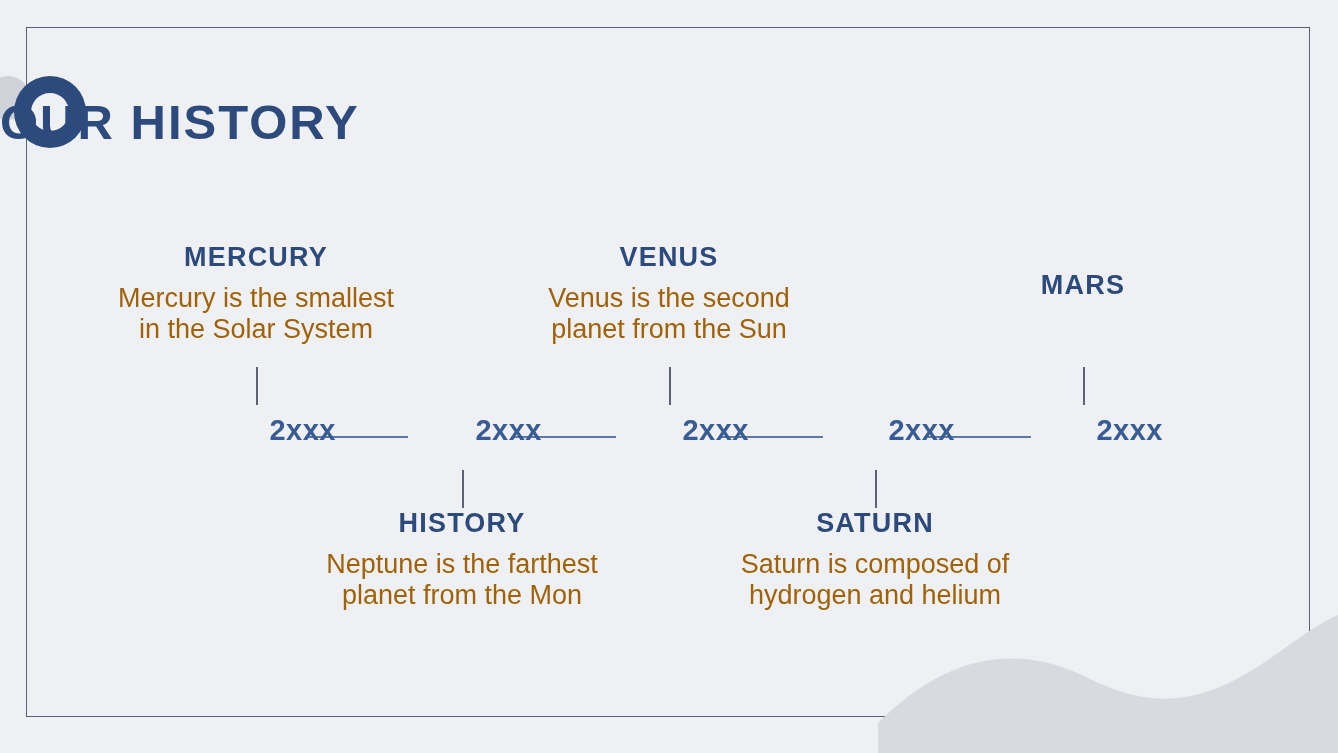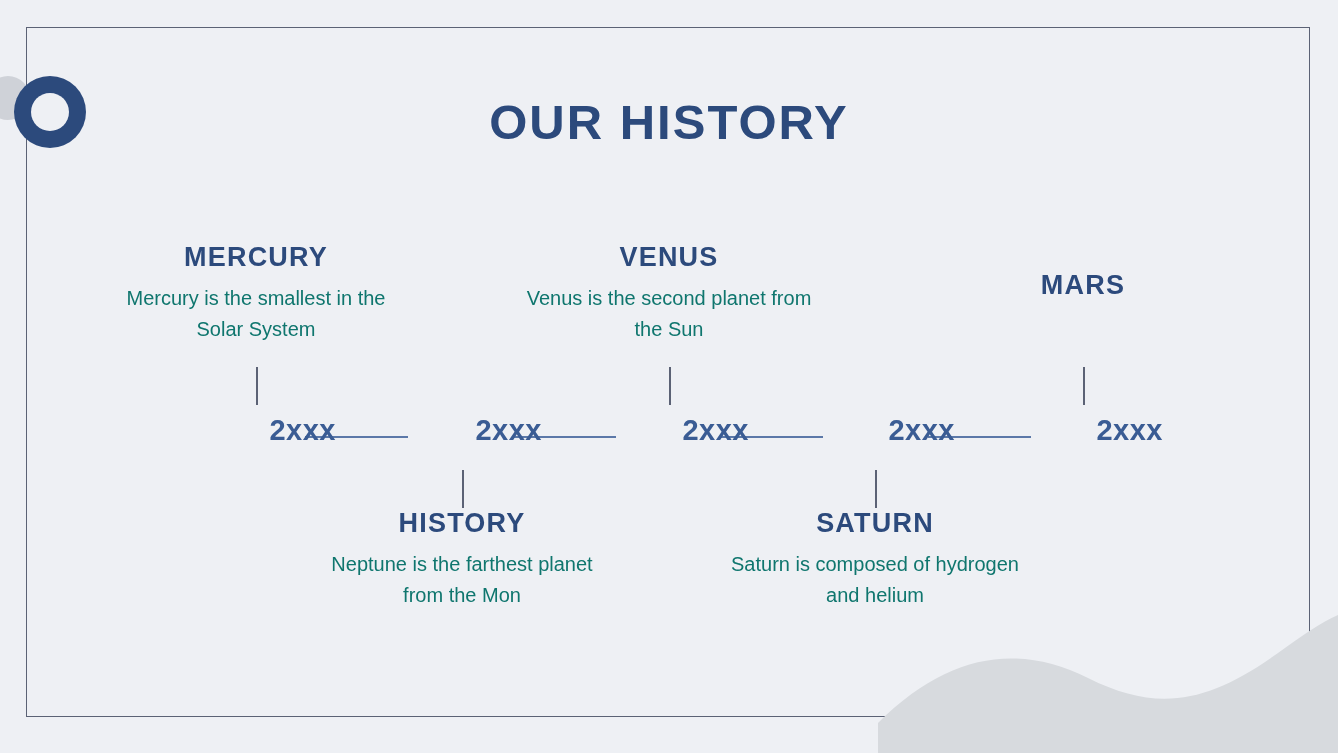--- a/index.html
+++ b/index.html
@@ -75,21 +75,20 @@
     width: 470px;
     height: 180px;
     pointer-events: none;
   }
 
   .title {
     position: absolute;
     left: 0;
     top: 94px;
     width: 1338px;
-    text-align: center;
     font-size: 49px;
     font-weight: bold;
     letter-spacing: 2px;
     color: #2c4a7c;
   }
 
   
   .timeline {
     position: absolute;
     left: 0;
@@ -138,23 +137,23 @@
     text-align: center;
   }
   .block .head {
     font-size: 27px;
     font-weight: bold;
     color: #2c4a7c;
     letter-spacing: 1.2px;
     margin-bottom: 10px;
   }
   .block .desc {
-    font-size: 20px;
+    font-size: 27px;
     line-height: 31px;
-    color: #0f766e;
+    color: #a16207;
   }
   .block.above { top: 242px; }
   .block.below { top: 508px; }
 </style>
 </head>
 <body>
 
 <div class="slide">
 
   <div class="frame"></div>

